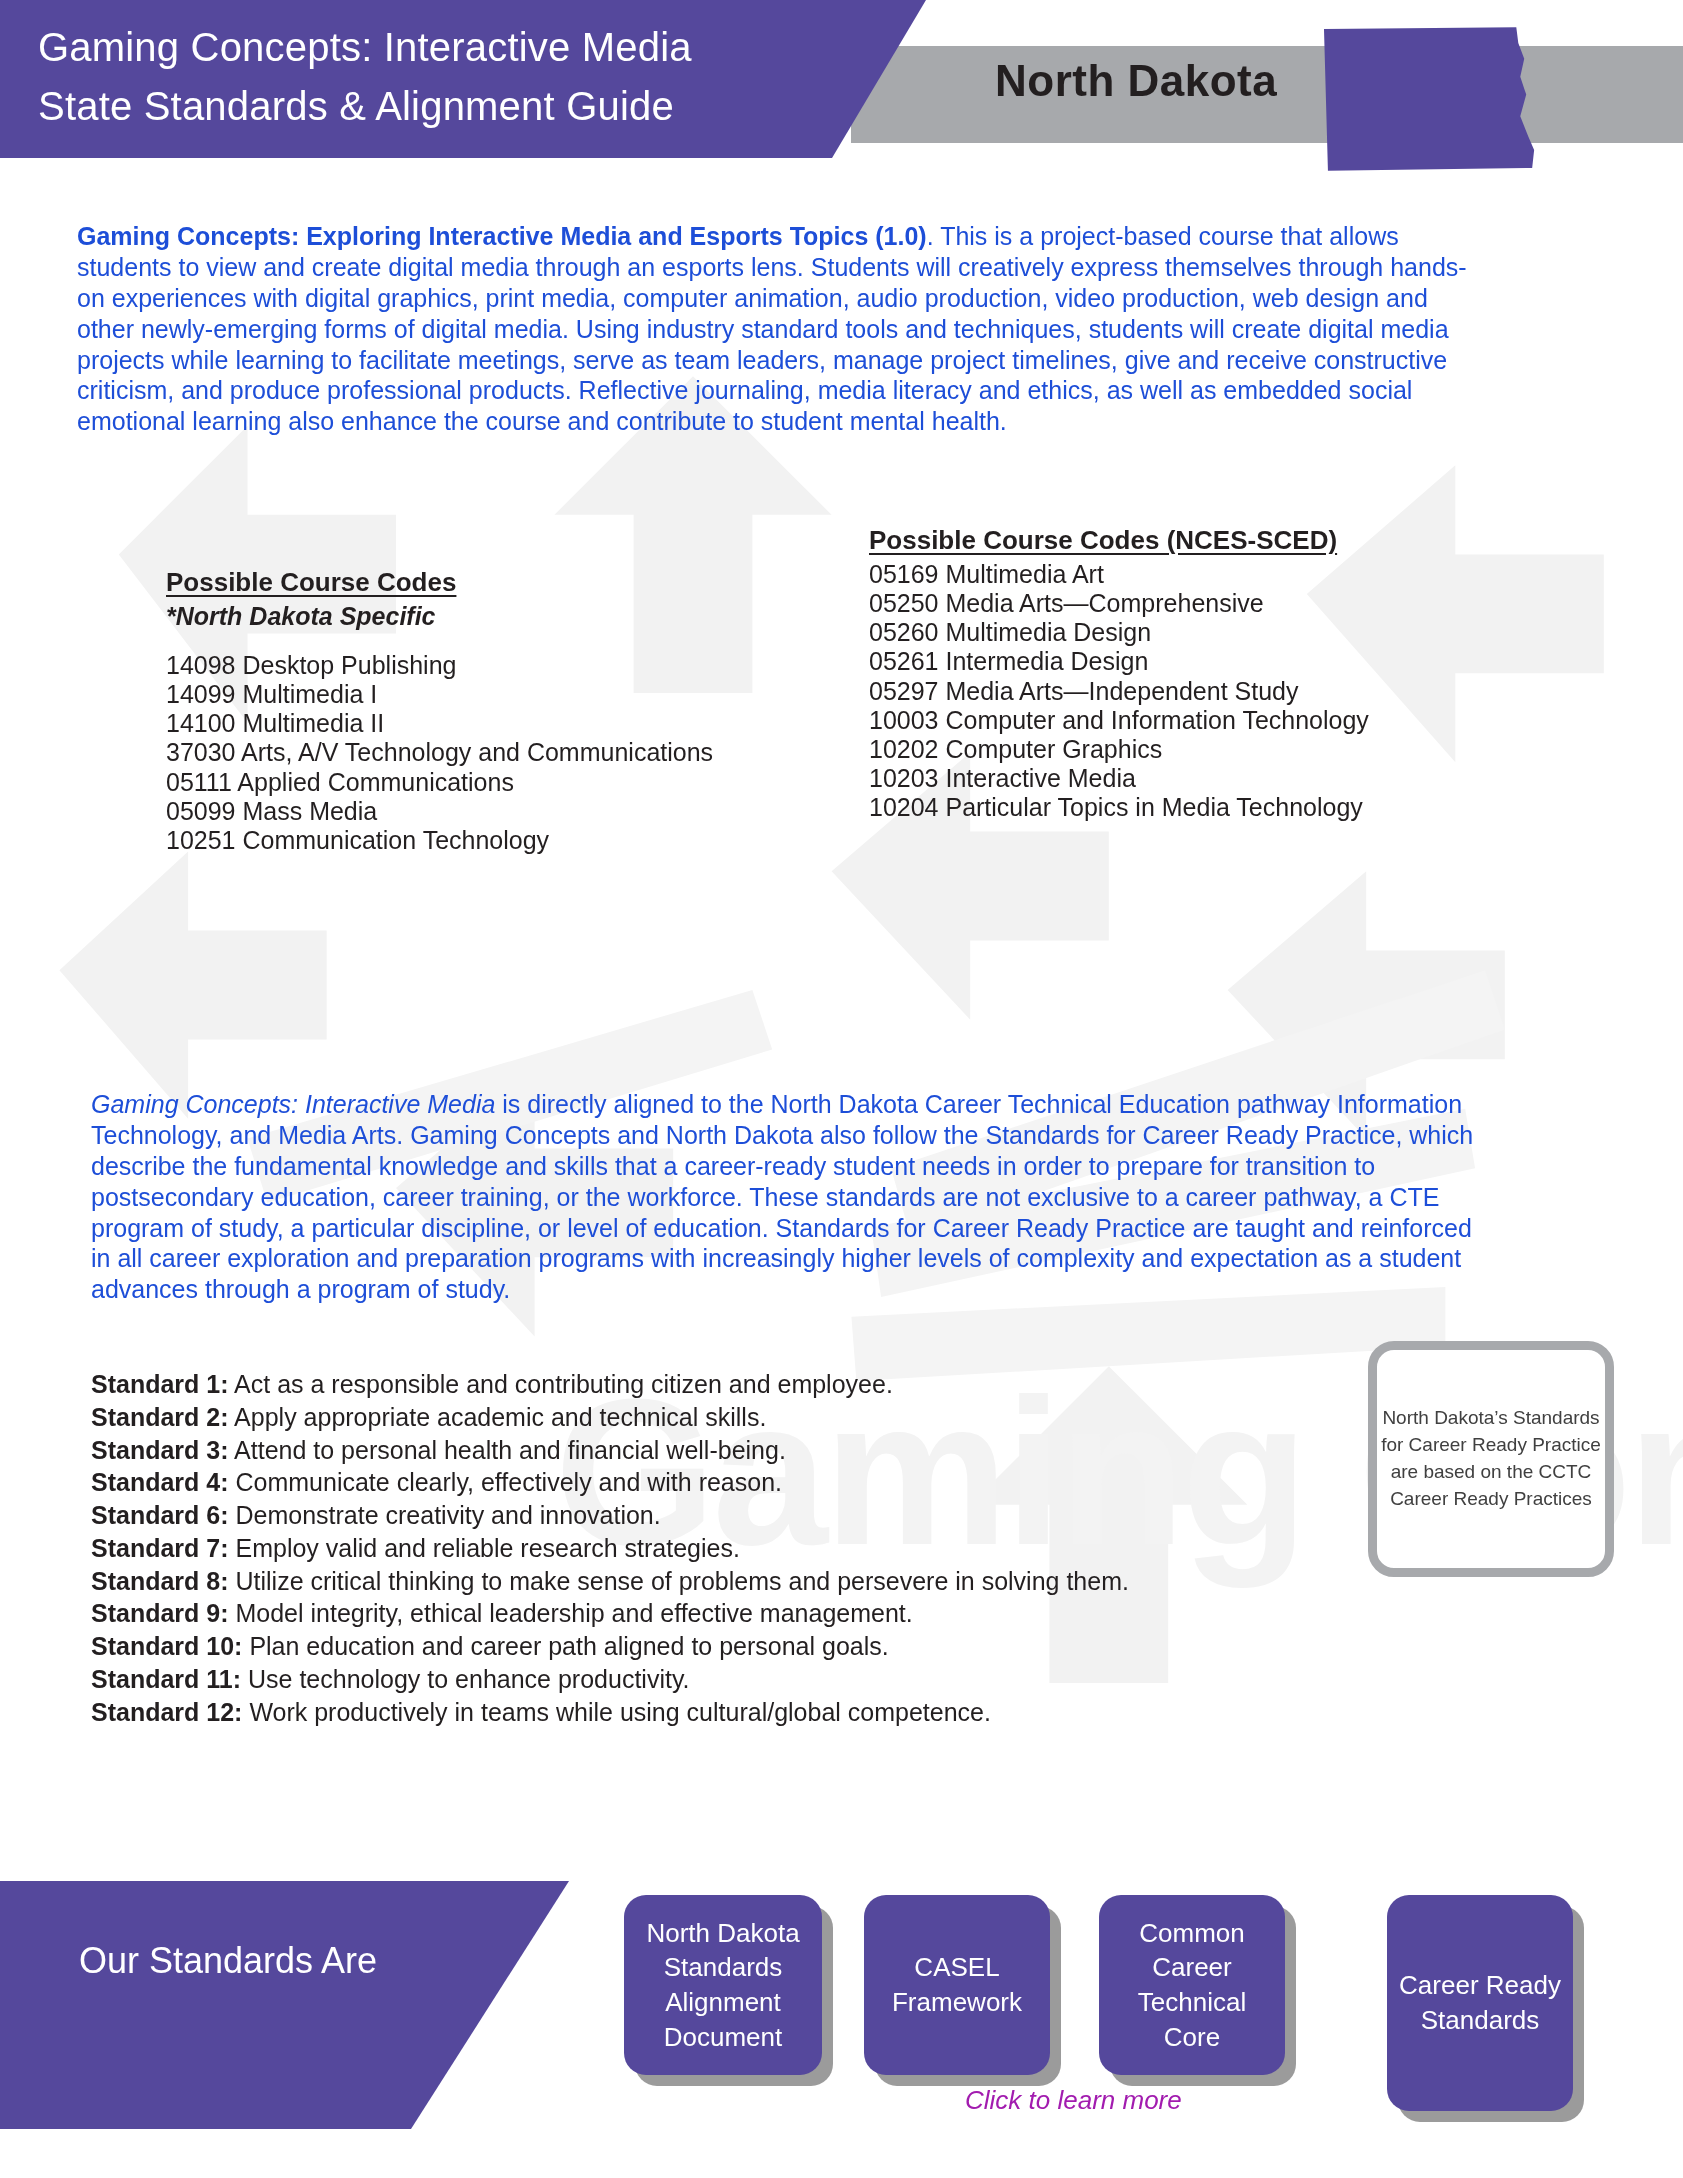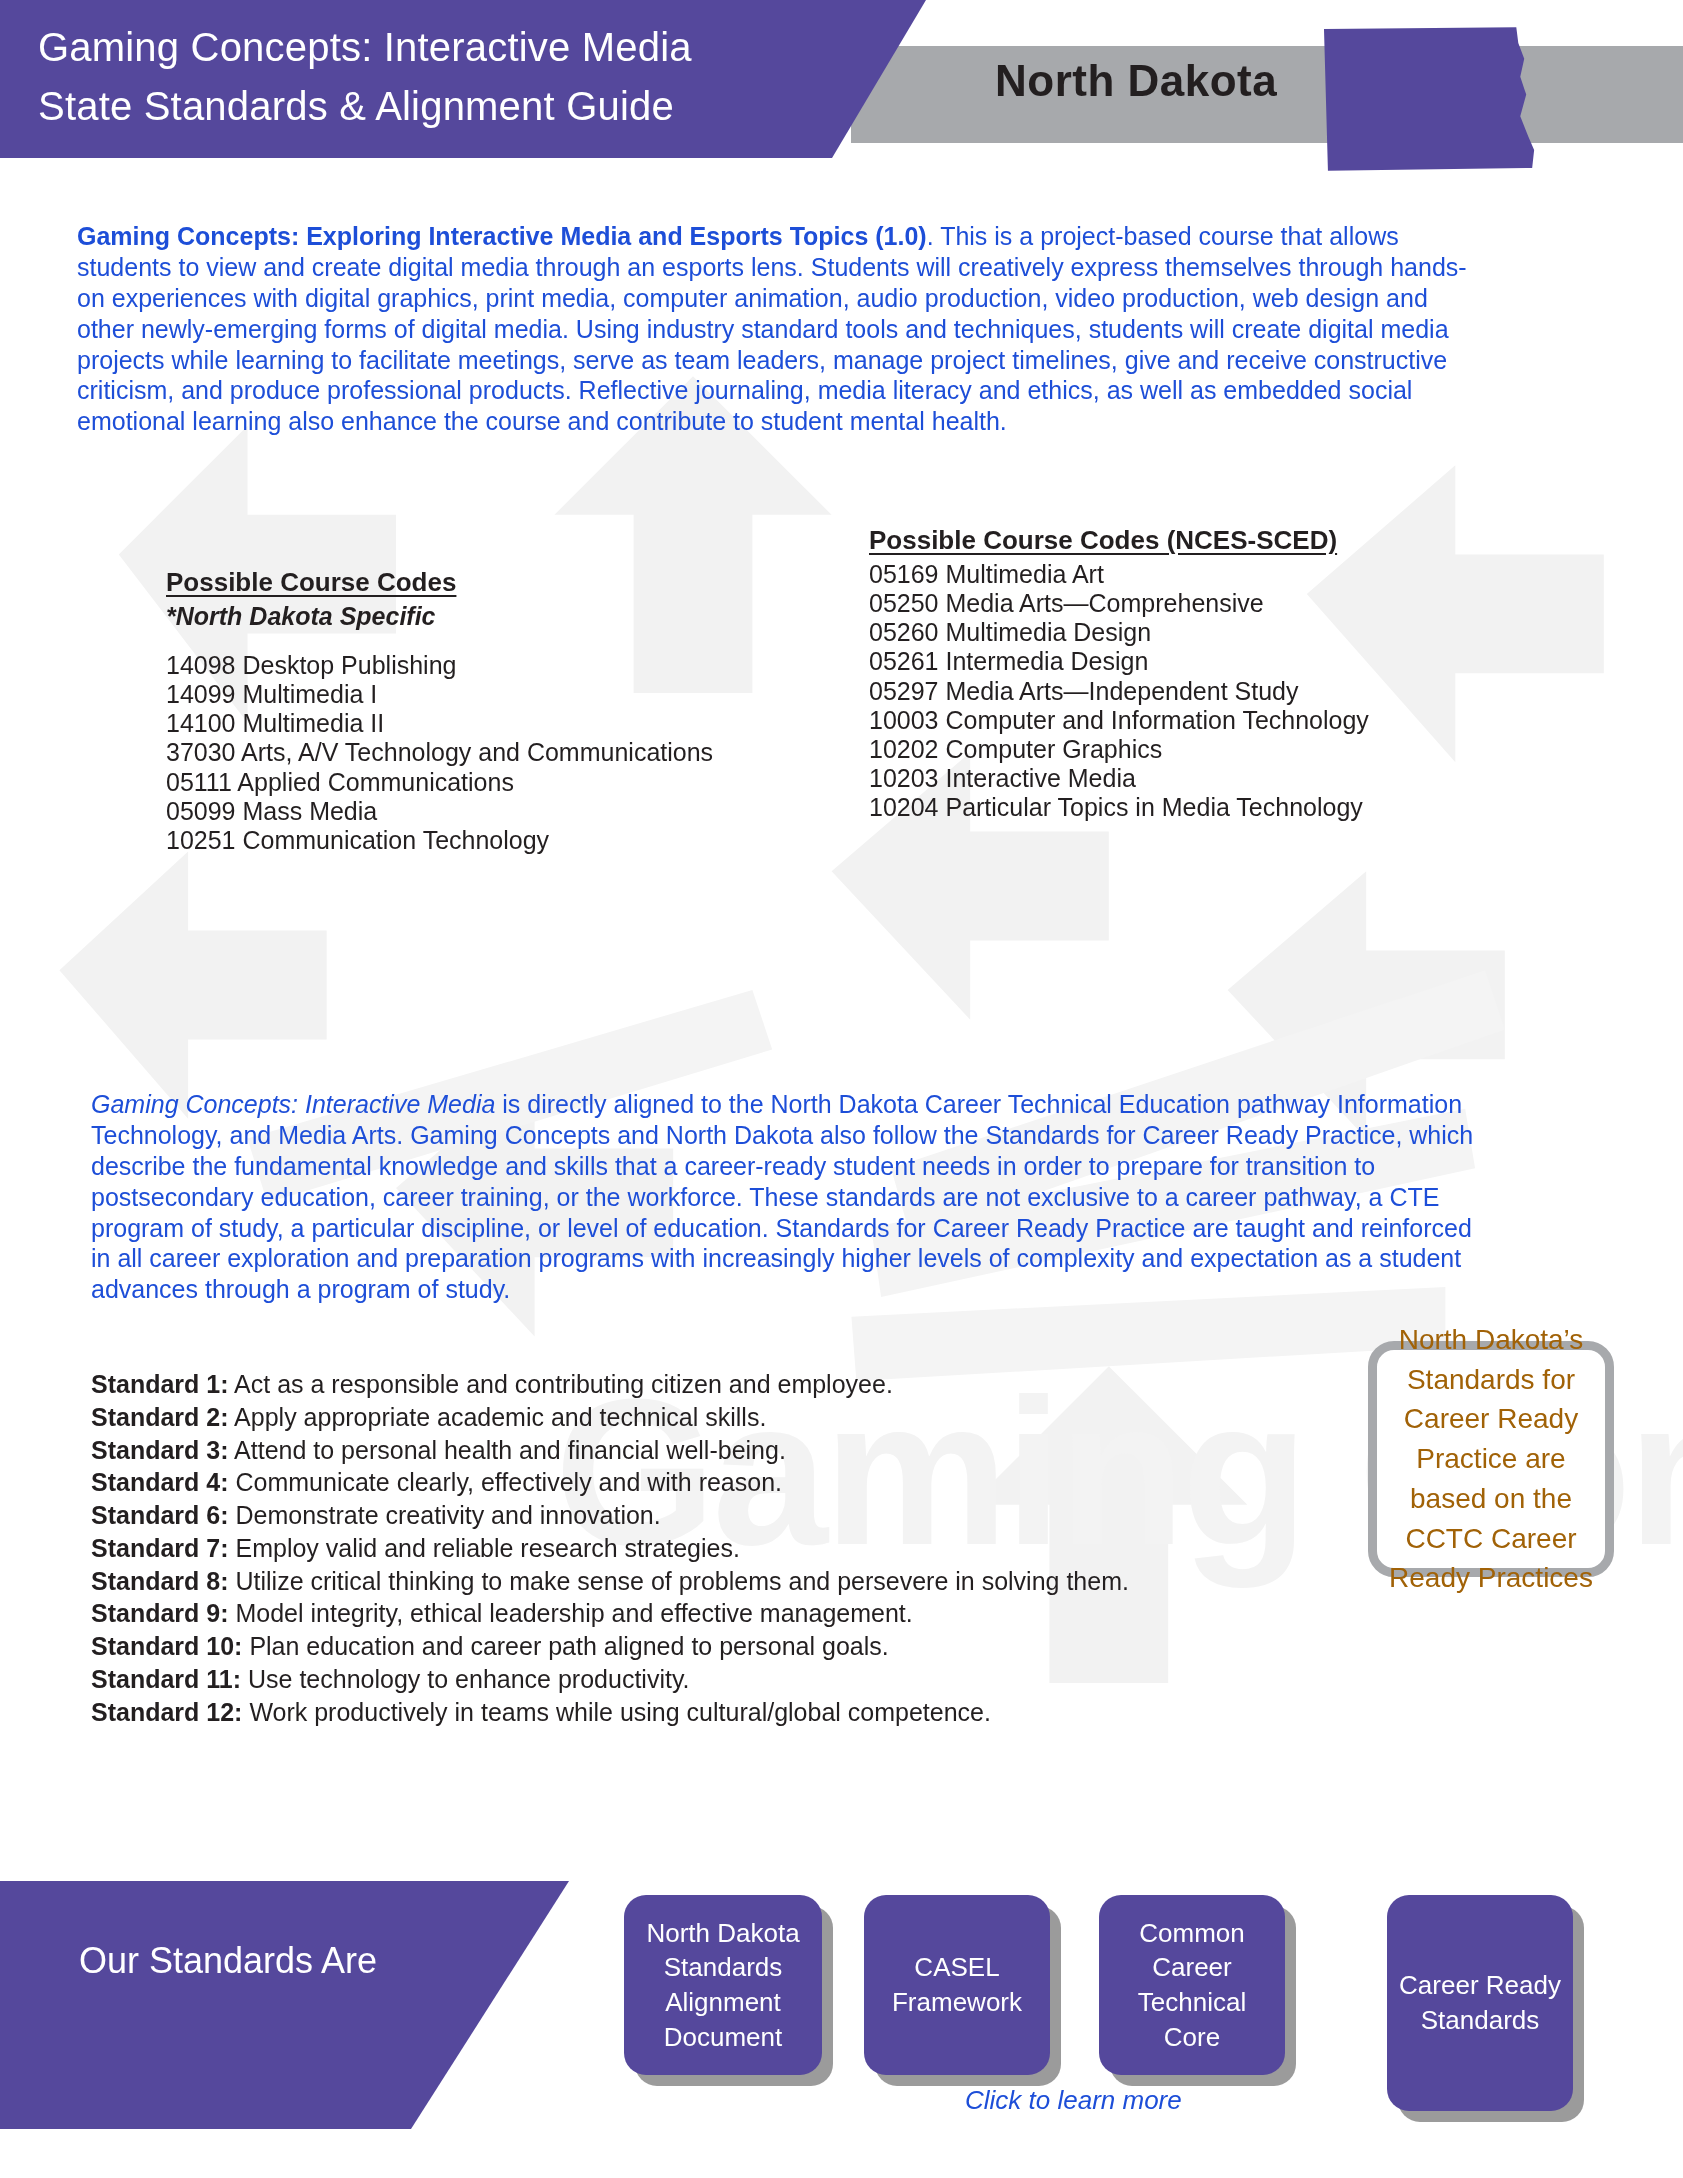--- a/index.html
+++ b/index.html
@@ -164,23 +164,23 @@
     border: 9px solid #a7a9ac;
     border-radius: 26px;
     background: #ffffff;
     display: flex;
     align-items: center;
     justify-content: center;
     text-align: center;
     padding: 6px 4px;
   }
   #callout-text {
-    font-size: 28px;
+    font-size: 19px;
     line-height: 1.42;
-    color: #a16207;
+    color: #404040;
     text-align: center;
   }
 
   
   #footer { position: absolute; left: 0; top: 1881px; width: 1683px; height: 297px; z-index: 3; }
   #footer-banner {
     position: absolute;
     left: 0; top: 0;
     width: 594px;
     height: 248px;
@@ -219,21 +219,21 @@
   #pill-1 { left: 864px;  width: 186px; height: 180px; }
   #pill-2 { left: 1099px; width: 186px; height: 180px; text-align: center; }
   #pill-3 { left: 1387px; width: 186px; height: 216px; }
 
   #click-note {
     position: absolute;
     left: 965px;
     top: 204px;
     font-size: 26px;
     font-style: italic;
-    color: #1d4ed8;
+    color: #a21caf;
     white-space: nowrap;
   }
 </style>
 </head>
 <body>
 
 <svg id="watermark" viewBox="0 0 1700 2200" preserveAspectRatio="none">
   <g fill="#f2f2f2">
     <polygon points="120,560 250,430 250,520 400,520 400,640 250,640 250,730"></polygon>
     <polygon points="560,520 700,380 840,520 760,520 760,700 640,700 640,520"></polygon>

